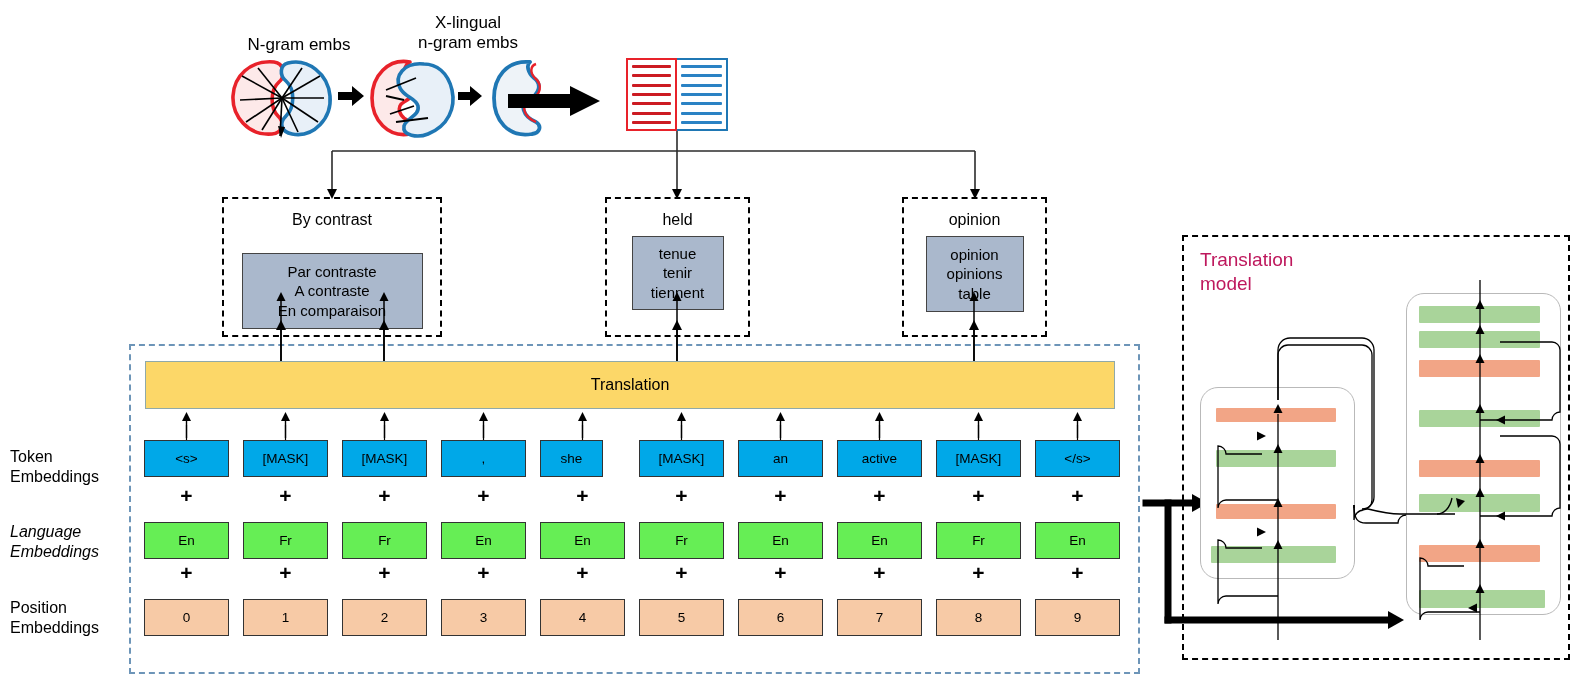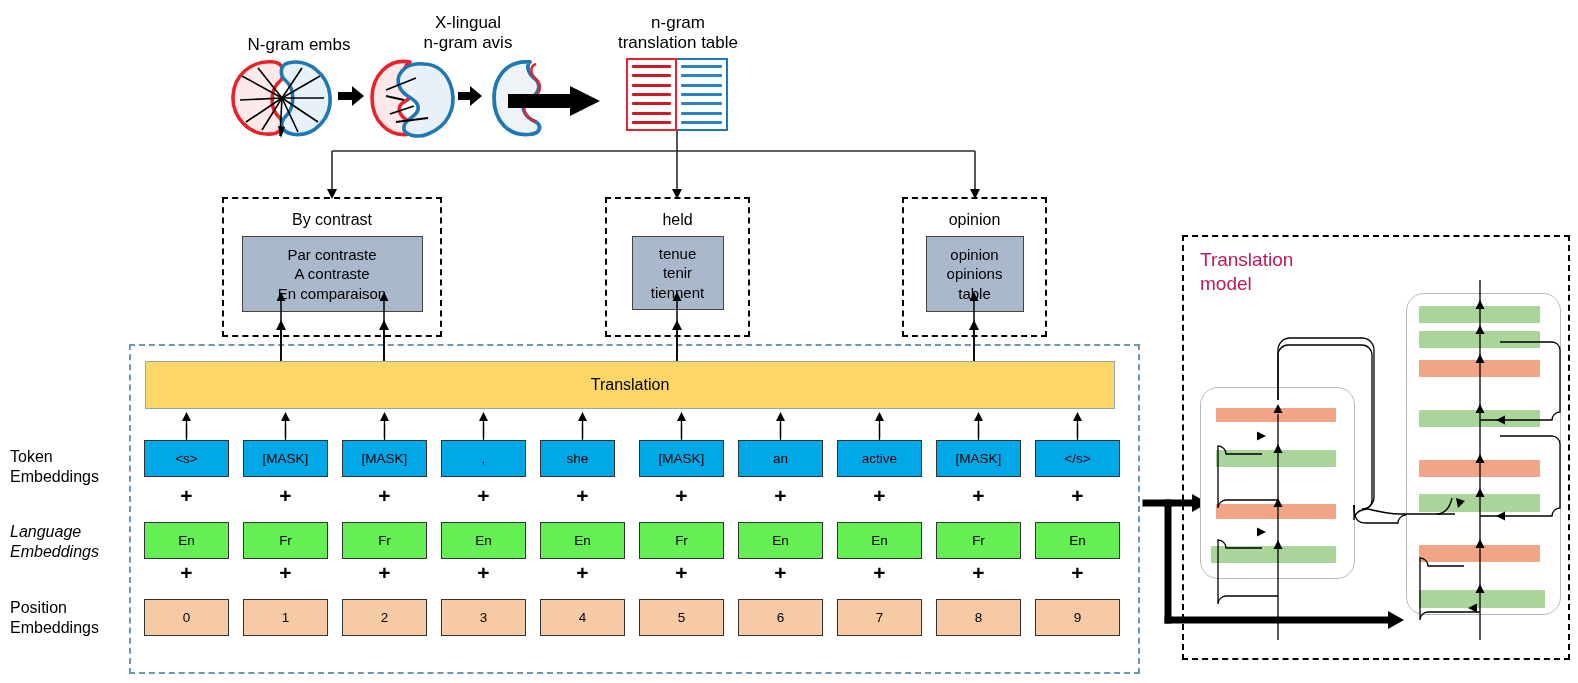--- a/index.html
+++ b/index.html
@@ -55,24 +55,22 @@
   svg{position:absolute;left:0;top:0;overflow:visible;}
 </style>
 </head>
 <body>
 
 <div id="stage">
 
   <div class="abs caption" style="left:224px;top:35px;width:150px;text-align:center;">N-gram embs</div>
 
   <div class="abs caption" style="left:388px;top:13px;width:160px;text-align:center;">X-lingual
-n-gram avis</div>
-
-  <div class="abs caption" style="left:593px;top:13px;width:170px;text-align:center;">n-gram
-translation table</div>
+n-gram embs</div>
+
 
   <svg class="abs" style="left:228px;top:56px;width:270px;height:84px;" viewBox="0 0 270 84">
 
     <g>
       <path d="M46 6 C22 4 6 20 5 40 C4 60 20 80 44 78 C54 77 58 68 50 60 C42 52 42 34 51 26 C58 20 56 7 46 6 Z" fill="#fde9e9" stroke="#e8222a" stroke-width="3.6" stroke-linejoin="round"></path>
       <path d="M60 7 C80 2 100 18 102 40 C104 62 86 82 64 78 C54 76 50 68 58 60 C67 51 67 33 58 25 C51 19 52 9 60 7 Z" fill="#e8f0f8" stroke="#1f77b4" stroke-width="3.6" stroke-linejoin="round"></path>
       <g stroke="#000" stroke-width="1.6">
         <line x1="54" y1="42" x2="14" y2="20"></line>
           <line x1="54" y1="42" x2="12" y2="44"></line>
         <line x1="54" y1="42" x2="18" y2="66"></line>
@@ -148,21 +146,21 @@
     </g>
     <g fill="#000">
       <path d="M332 199 l-5 -10 h10 z"></path>
       <path d="M677 199 l-5 -10 h10 z"></path>
       <path d="M975 199 l-5 -10 h10 z"></path>
     </g>
   </svg>
 
   <div class="abs cand-box" style="left:222px;top:197px;width:220px;height:140px;">
     <div class="cand-title" style="margin-top:12px;">By contrast</div>
-    <div class="cand-inner" style="margin:7px auto 0;width:181px;height:76px;">
+    <div class="cand-inner" style="margin:24px auto 0;width:181px;height:76px;">
       <div class="cand-line">Par contraste</div>
       <div class="cand-line">A contraste</div>
       <div class="cand-line">En comparaison</div>
     </div>
   </div>
 
   <div class="abs cand-box" style="left:605px;top:197px;width:145px;height:140px;">
     <div class="cand-title" style="margin-top:12px;">held</div>
     <div class="cand-inner" style="margin:7px auto 8px;width:92px;height:74px;">
       <div class="cand-line">tenue</div>
@@ -222,21 +220,21 @@
       <div class="abs emb emb-token" style="left: 342px; top: 440px; width: 85px; height: 37px;">[MASK]</div>
       <div class="abs plus" style="left: 342px; top: 485px; width: 85px;">+</div>
       <div class="abs emb emb-lang" style="left: 342px; top: 522px; width: 85px; height: 37px;">Fr</div>
       <div class="abs plus" style="left: 342px; top: 562px; width: 85px;">+</div>
       <div class="abs emb emb-pos" style="left: 342px; top: 599px; width: 85px; height: 37px;">2</div>
       <div class="abs emb emb-token" style="left: 441px; top: 440px; width: 85px; height: 37px;">,</div>
       <div class="abs plus" style="left: 441px; top: 485px; width: 85px;">+</div>
       <div class="abs emb emb-lang" style="left: 441px; top: 522px; width: 85px; height: 37px;">En</div>
       <div class="abs plus" style="left: 441px; top: 562px; width: 85px;">+</div>
       <div class="abs emb emb-pos" style="left: 441px; top: 599px; width: 85px; height: 37px;">3</div>
-      <div class="abs emb emb-token" style="left: 540px; top: 440px; width: 75px; height: 37px;">she</div>
+      <div class="abs emb emb-token" style="left: 540px; top: 440px; width: 63px; height: 37px;">she</div>
       <div class="abs plus" style="left: 540px; top: 485px; width: 85px;">+</div>
       <div class="abs emb emb-lang" style="left: 540px; top: 522px; width: 85px; height: 37px;">En</div>
       <div class="abs plus" style="left: 540px; top: 562px; width: 85px;">+</div>
       <div class="abs emb emb-pos" style="left: 540px; top: 599px; width: 85px; height: 37px;">4</div>
       <div class="abs emb emb-token" style="left: 639px; top: 440px; width: 85px; height: 37px;">[MASK]</div>
       <div class="abs plus" style="left: 639px; top: 485px; width: 85px;">+</div>
       <div class="abs emb emb-lang" style="left: 639px; top: 522px; width: 85px; height: 37px;">Fr</div>
       <div class="abs plus" style="left: 639px; top: 562px; width: 85px;">+</div>
       <div class="abs emb emb-pos" style="left: 639px; top: 599px; width: 85px; height: 37px;">5</div>
       <div class="abs emb emb-token" style="left: 738px; top: 440px; width: 85px; height: 37px;">an</div>

